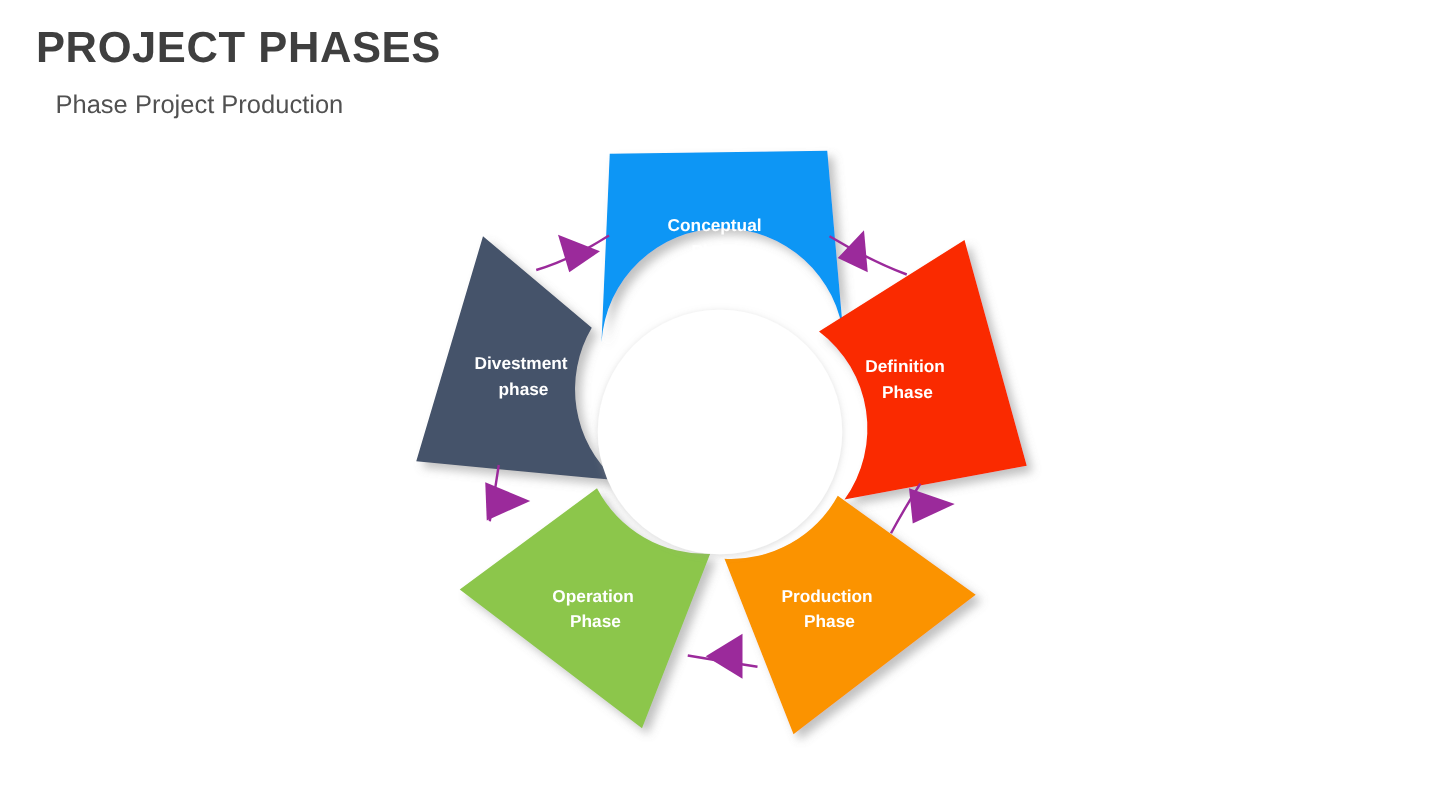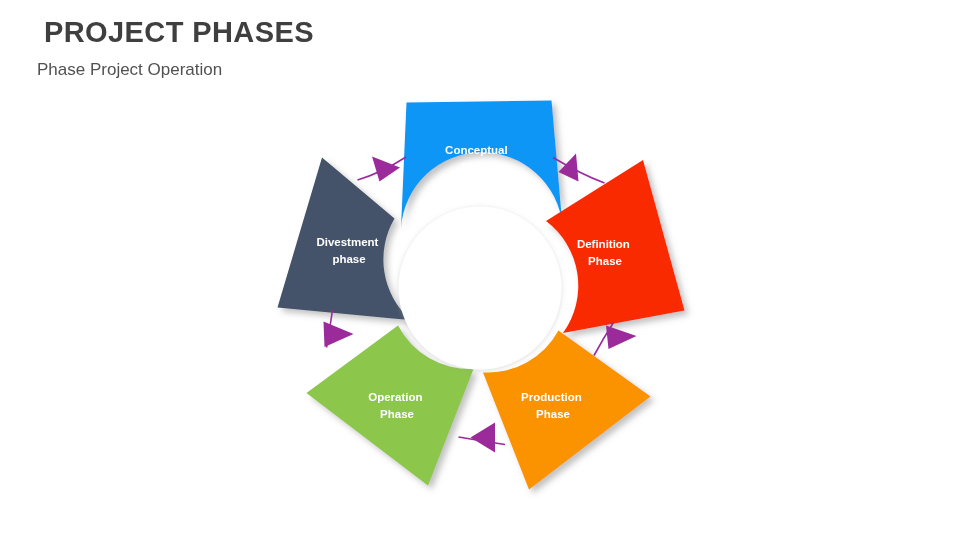--- a/index.html
+++ b/index.html
@@ -16,21 +16,21 @@
   }
   #slide {
     position: absolute;
     inset: 0;
     width: 960px;
     height: 540px;
     background: #ffffff;
   }
   #title {
     position: absolute;
-    left: 44px;
+    left: 24px;
     top: 16px;
     font-size: 29px;
     font-weight: bold;
     letter-spacing: 0.4px;
     color: #3f3f3f;
     white-space: nowrap;
   }
   #subtitle {
     position: absolute;
     left: 37px;
@@ -55,21 +55,21 @@
     text-anchor: middle;
     dominant-baseline: middle;
   }
 </style>
 </head>
 <body>
 
 <div id="slide">
 
   <div id="title">PROJECT PHASES</div>
-  <div id="subtitle">Phase Project Operation</div>
+  <div id="subtitle">Phase Project Production</div>
 
   <svg id="diagram" viewBox="0 0 960 540" width="960" height="540" xmlns="http://www.w3.org/2000/svg">
     <defs>
       <filter id="petalShadow" x="-25%" y="-25%" width="160%" height="160%">
         <feDropShadow dx="4" dy="4" stdDeviation="3.2" flood-color="#777777" flood-opacity="0.45"></feDropShadow>
       </filter>
       <filter id="hubShadow" x="-30%" y="-30%" width="170%" height="170%">
         <feDropShadow dx="0" dy="1" stdDeviation="2.4" flood-color="#9a9a9a" flood-opacity="0.35"></feDropShadow>
       </filter>
     </defs>

